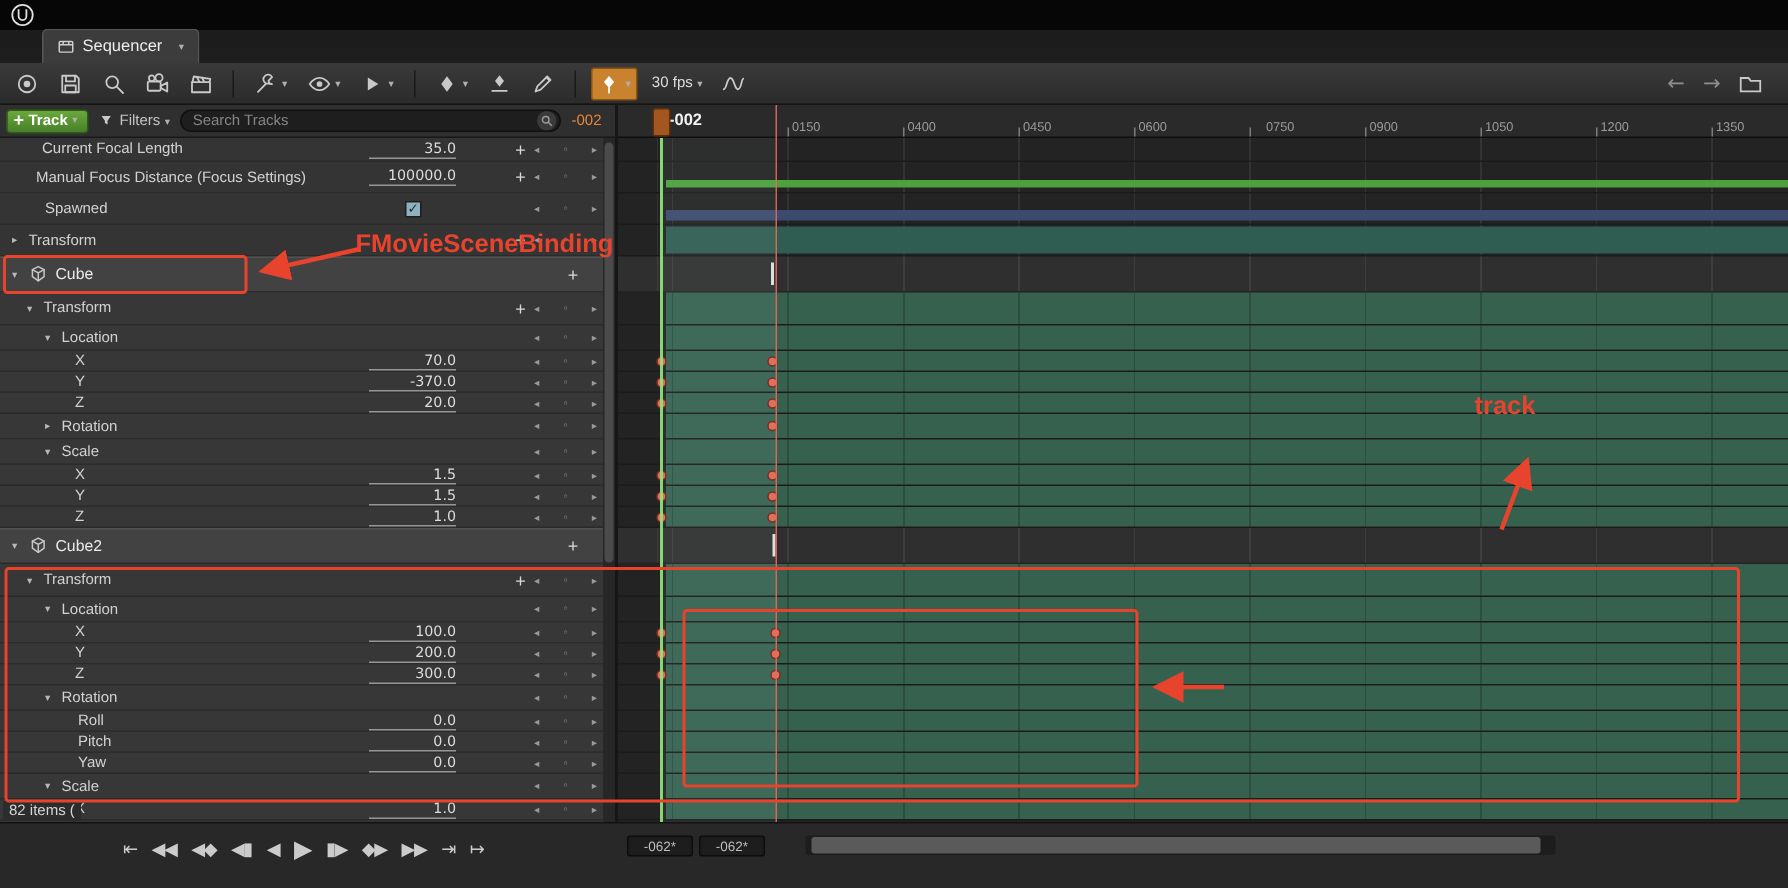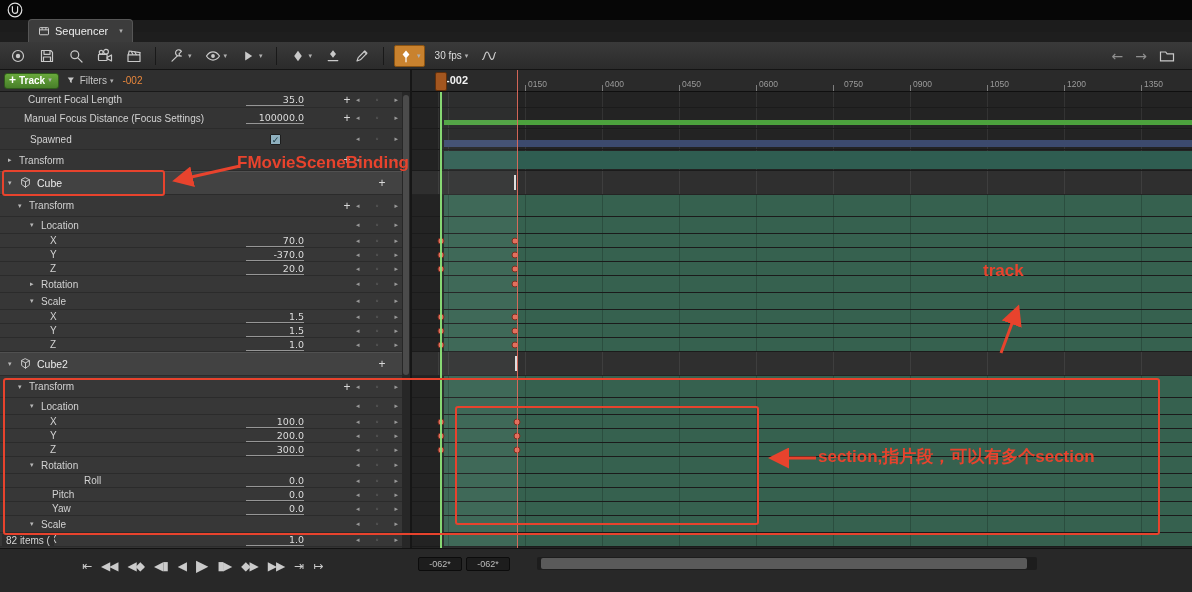--- a/index.html
+++ b/index.html
@@ -258,20 +258,29 @@
           <span>Track</span>
           <span class="caret">▾</span>
         </div>
         <div class="filters">
           <svg width="11" height="11" viewBox="0 0 16 16" fill="#c8c8c8">
             <path d="M2.5 3.5h9L8.3 8v3.6l-2.6-1.3V8z"></path>
           </svg>
           <span>Filters</span>
           <span class="caret">▾</span>
         </div>
+        <div class="search">
+          <span class="ph">Search Tracks</span>
+          <span class="mag-wrap">
+            <svg width="9" height="9" viewBox="0 0 16 16" fill="none" stroke="#9a9a9a" stroke-width="1.8">
+              <circle cx="6.8" cy="6.8" r="3.9"></circle>
+                <path d="M9.8 9.8L14 14"></path>
+            </svg>
+          </span>
+        </div>
         <span class="header-time">-002</span>
       </div>
       <div id="left-rows">
           <div class="row top clip" style="padding-left: 28px;">
             <span class="rlabel">Current Focal Length</span>
             <span class="val glyph">35.0</span>
             <span class="plus ">+</span>
             <span class="keynav glyph">
               <span>◂</span>
               <span>◦</span>
@@ -468,21 +477,21 @@
           </div>
           <div class="row category" style="padding-left: 41px;">
             <span class="expander">▾</span>
             <span class="rlabel">Rotation</span>
             <span class="keynav glyph">
               <span>◂</span>
               <span>◦</span>
               <span>▸</span>
             </span>
           </div>
-          <div class="row property" style="padding-left: 84px;">
+          <div class="row property" style="padding-left: 52px;">
             <span class="rlabel">Roll</span>
             <span class="val glyph">0.0</span>
             <span class="keynav glyph">
               <span>◂</span>
               <span>◦</span>
               <span>▸</span>
             </span>
           </div>
           <div class="row property" style="padding-left: 52px;">
             <span class="rlabel">Pitch</span>
@@ -675,21 +684,20 @@
     <div class="hscroll">
         <div class="thumb"></div>
       </div>
   </div>
 
   <div class="ann ann-rect" id="ann-box-cube"></div>
   <div class="ann ann-rect" id="ann-box-section"></div>
   <div class="ann ann-rect" id="ann-box-cube2"></div>
   <div class="ann ann-text" id="ann-text-binding">FMovieSceneBinding</div>
   <div class="ann ann-text" id="ann-text-track">track</div>
-  <div class="ann ann-text" id="ann-text-section">section,指片段，可以有多个section</div>
   <svg class="ann ann-svg" width="1192" height="592">
     <defs>
       <marker id="ah" markerWidth="7" markerHeight="7" refX="5" refY="3.5" orient="auto">
         <path d="M0 0L7 3.5 0 7z" fill="#e8432d"></path>
       </marker>
     </defs>
     <line class="ann-line" x1="240" y1="166" x2="178" y2="180" stroke="#e8432d" stroke-width="3" marker-end="url(#ah)"></line>
     <line class="ann-line" x1="1001" y1="353" x2="1017" y2="310" stroke="#e8432d" stroke-width="3" marker-end="url(#ah)"></line>
     <line class="ann-line" x1="816" y1="458" x2="774" y2="458" stroke="#e8432d" stroke-width="3" marker-end="url(#ah)"></line>
   </svg>

